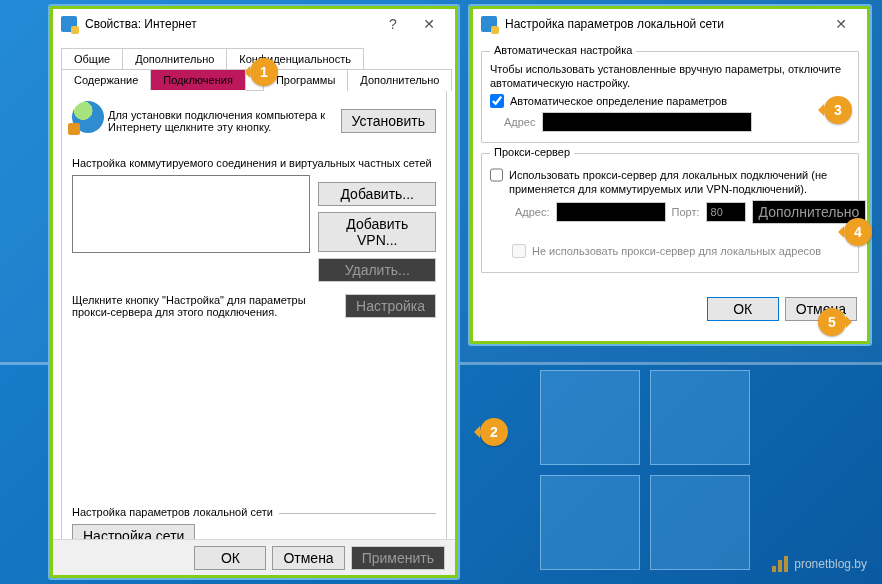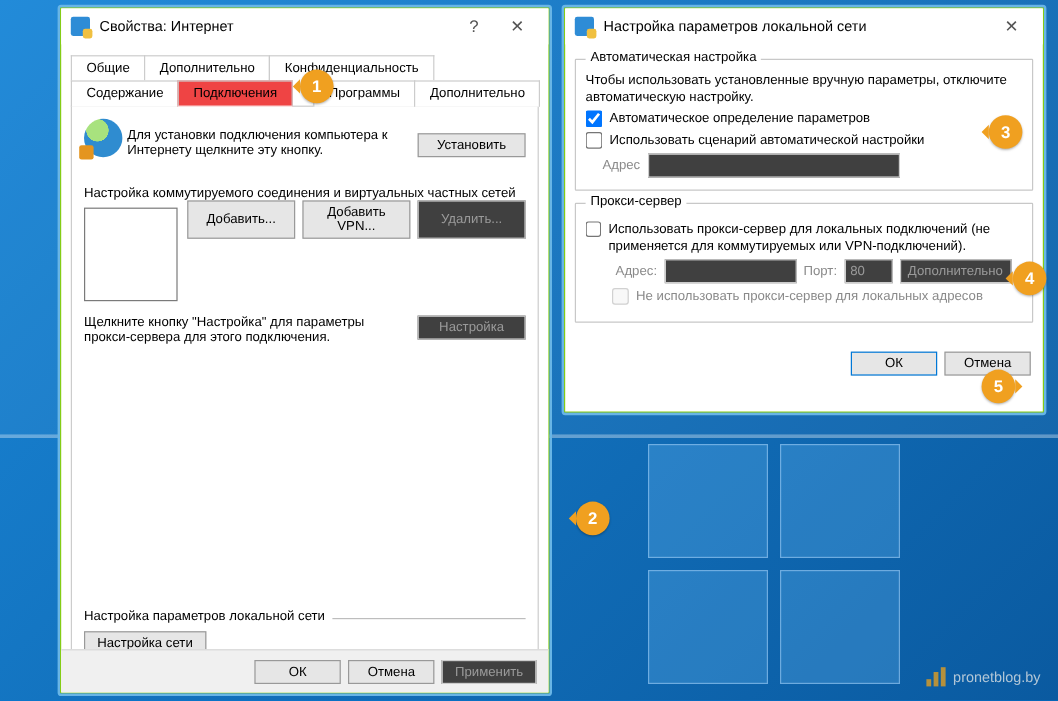--- a/index.html
+++ b/index.html
@@ -11,57 +11,57 @@
   .winsq { position:absolute; background:rgba(120,200,255,.25); border:1px solid rgba(180,220,255,.5); }
   .ws1 { left:0; top:0; width:100px; height:95px; }
   .ws2 { left:110px; top:0; width:100px; height:95px; }
   .ws3 { left:110px; top:105px; width:100px; height:95px; }
   .ws4 { left:0; top:105px; width:100px; height:95px; }
   .watermark { position:absolute; right:15px; bottom:12px; color:#cfd9e0; font-size:12px; display:flex; align-items:center; gap:6px; opacity:.85; }
   .wm-bars { display:flex; gap:2px; align-items:flex-end; height:16px; }
   .wm-bars span { display:block; width:4px; background:#d39a2a; }
   .wm-bars span:nth-child(1){height:6px;} .wm-bars span:nth-child(2){height:12px;} .wm-bars span:nth-child(3){height:16px;}
 
-  .dlg { position:absolute; background:#fff; border:1px solid #84cc16; outline:2px solid #68b5e6; border-radius:1px; }
+  .dlg { position:absolute; background:#fff; border:3px solid #84cc16; outline:2px solid #68b5e6; border-radius:1px; }
   .titlebar { height:30px; display:flex; align-items:center; padding:0 8px; background:#fff; color:#000; font-size:12px; border-bottom:1px solid rgba(0,0,0,0); }
   .tb-icon { width:16px; height:16px; margin-right:8px; background:#2e8cd6; border-radius:2px; position:relative; }
   .tb-icon::after{content:"";position:absolute;right:-2px;bottom:-2px;width:8px;height:8px;background:#f0c040;border-radius:2px;}
   .tb-title { flex:1; }
   .tb-help, .tb-close { width:36px; height:24px; display:flex; align-items:center; justify-content:center; color:#555; font-size:14px; }
 
   .dlg1 { left:50px; top:6px; width:408px; height:572px; }
   .dlg-body { padding:6px 8px 8px 8px; font-size:11px; color:#000; }
   .tabs { display:flex; flex-wrap:wrap; font-size:11px; border-bottom:1px solid #ccc; margin-top:2px; }
   .trow { display:flex; width:100%; }
   .tab { padding:4px 12px; border:1px solid #ccc; border-bottom:none; background:#fff; position:relative; top:1px; margin-right:-1px; white-space:nowrap; }
   .tab.inactive { background:#fff; color:#000; }
-  .tab.active { background:#ef4444; z-index:2; border-bottom:1px solid #fff; }
+  .tab.active { background:#be185d; z-index:2; border-bottom:1px solid #fff; }
   .tabpane { border:1px solid #ccc; border-top:none; padding:10px 10px 10px 10px; height:468px; position:relative; }
   .introw { display:flex; align-items:flex-end; gap:4px; }
   .globe { width:32px; height:32px; flex:none; border-radius:50%; background:radial-gradient(circle at 35% 30%, #a8e27e 0 30%, #2f8cd0 31% 100%); position:relative; }
   .globe::after{content:"";position:absolute;left:-4px;bottom:-2px;width:12px;height:12px;border-radius:2px;background:#e49520;}
-  .btn { background:#e6e6e6; border:1px solid #999; padding:3px 10px; font-size:11px; min-width:90px; text-align:center; }
+  .btn { background:#e6e6e6; border:1px solid #999; padding:3px 10px; font-size:14px; min-width:90px; text-align:center; }
   .btn.disabled{color:#9a9a9a; background:#404040; border-color:#ccc;}
   .grpline { border-top:1px solid #bdbdbd; margin-top:4px; padding-top:6px; position:relative; }
   .grpline .lbl { position:absolute; top:-8px; left:0; background:#fff; padding-right:6px; font-size:11px; }
   .listbox { border:1px solid #7a7a7a; height:78px; background:#fff; margin-top:6px; width:260px; }
   .row { display:flex; align-items:flex-start; gap:8px; }
-  .rightbtns { display:flex; gap:6px; margin-left:auto; }
+  .rightbtns { display:flex; flex-direction:column; gap:6px; margin-left:auto;margin-top:13px; }
   .grptitle { font-size:11px; display:block; margin-top:6px; }
   .dlg-bbar { position:absolute; left:0; right:0; bottom:0; height:36px; background:#f0f0f0; border-top:1px solid #d8d8d8; display:flex; justify-content:flex-end; align-items:center; gap:6px; padding:0 10px; }
 
   .dlg2 { left:470px; top:6px; width:400px; height:338px; }
   .grpbox { border:1px solid #c8c8c8; border-radius:1px; padding:10px 8px 10px 8px; margin:6px 0 10px 0; position:relative; }
   .grpbox > .legend { position:absolute; top:-8px; left:8px; background:#fff; padding:0 4px; font-size:11px; }
   .chk { display:flex; align-items:flex-start; gap:6px; margin:4px 0; font-size:11px; line-height:14px; }
   .chk input[type=checkbox] { width:14px; height:14px; margin-top:0; }
   .fld { display:flex; align-items:center; gap:6px; font-size:11px; margin-top:4px; }
   .fld input[type=text] { height:20px; border:1px solid #b0b0b0; padding:0 4px; font-size:11px; }
   .fld.disabled, .chk.disabled { color:#8a8a8a; }
-  .fld.disabled input, .fld.disabled .btn { background:#404040; color:#9a9a9a; border-color:#ccc; }
+  .fld.disabled input, .fld.disabled .btn { background:#000000; color:#9a9a9a; border-color:#ccc; }
   .dlg2 .bbar { display:flex; justify-content:flex-end; gap:6px; padding:6px 10px 10px 0; }
 
   .marker { position:absolute; width:28px; height:28px; border-radius:50%; background:#f0a020; color:#fff; font-weight:600; display:flex; align-items:center; justify-content:center; font-size:14px; box-shadow:0 1px 2px rgba(0,0,0,.3); }
   .marker::before { content:""; position:absolute; left:-12px; top:8px; border:6px solid transparent; border-right-color:#f0a020; }
   .marker.rt::before { left:auto; right:-12px; border-right-color:transparent; border-left-color:#f0a020; }
 </style>
 </head>
 <body>
 
 <div class="desktop">
@@ -147,44 +147,40 @@
     <div class="tb-close">✕</div>
   </div>
   <div class="dlg-body">
     <div class="grpbox">
       <span class="legend">Автоматическая настройка</span>
       <div style="font-size:11px;line-height:14px">Чтобы использовать установленные вручную параметры, отключите автоматическую настройку.</div>
       <label class="chk">
         <input type="checkbox" id="cb-autodetect" checked="" style="">
         <span>Автоматическое определение параметров</span>
       </label>
-      <label class="chk">
-        <input type="checkbox" id="cb-usescript" style="">
-        <span>Использовать сценарий автоматической настройки</span>
-      </label>
       <div class="fld disabled" style="margin-left:14px">
         <span>Адрес</span>
         <input type="text" style="width: 210px;" value="">
       </div>
     </div>
 
     <div class="grpbox">
       <span class="legend">Прокси-сервер</span>
       <label class="chk">
         <input type="checkbox" id="cb-useproxy" style="">
         <span>Использовать прокси-сервер для локальных подключений (не применяется для коммутируемых или VPN-подключений).</span>
       </label>
       <div class="fld disabled" style="margin-left:25px">
         <span>Адрес:</span>
         <input type="text" style="width: 110px;" value="">
         <span>Порт:</span>
         <input type="text" style="width: 40px;" value="80">
         <button class="btn disabled" style="min-width:auto;padding:3px 6px">Дополнительно</button>
       </div>
-      <label class="chk disabled" style="margin-left:22px;margin-top:4px">
+      <label class="chk disabled" style="margin-left:22px;margin-top:20px">
         <input type="checkbox" disabled="" id="cb-bypass" style="">
         <span>Не использовать прокси-сервер для локальных адресов</span>
       </label>
     </div>
   </div>
   <div class="bbar">
     <button class="btn" style="min-width:72px;border:1px solid #0078d7">ОК</button>
     <button class="btn" style="min-width:72px">Отмена</button>
   </div>
 </div>

